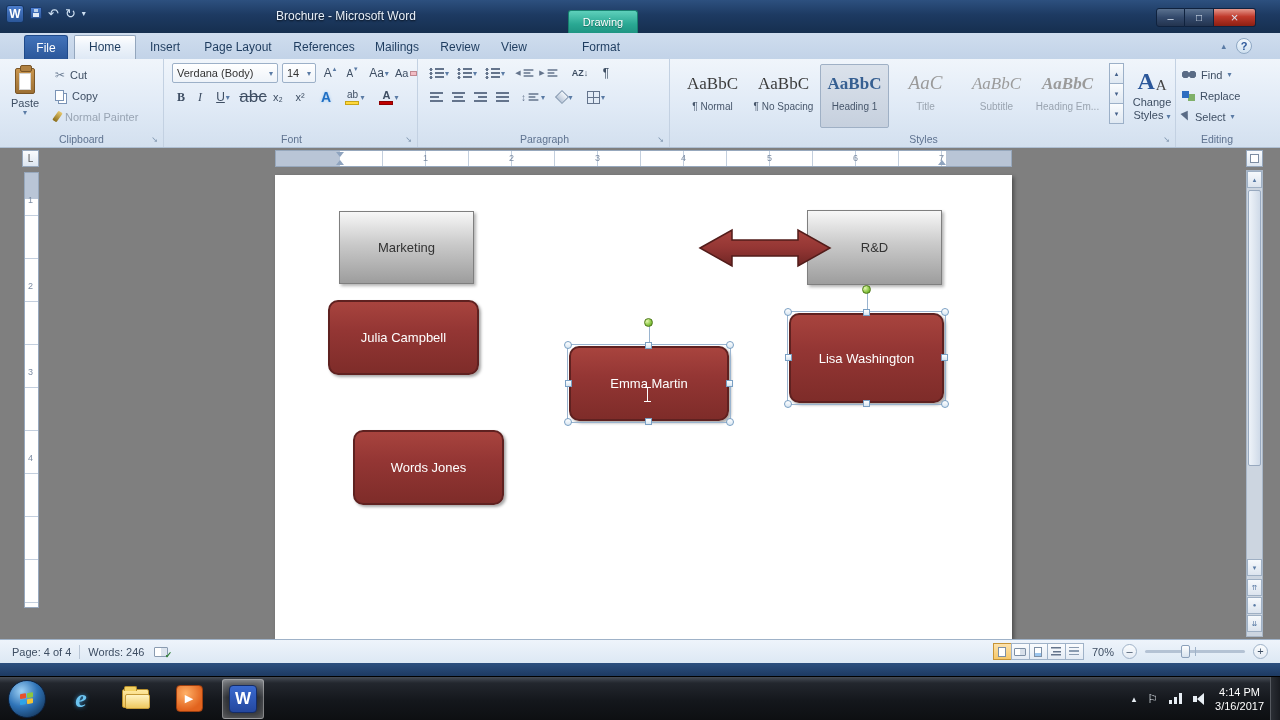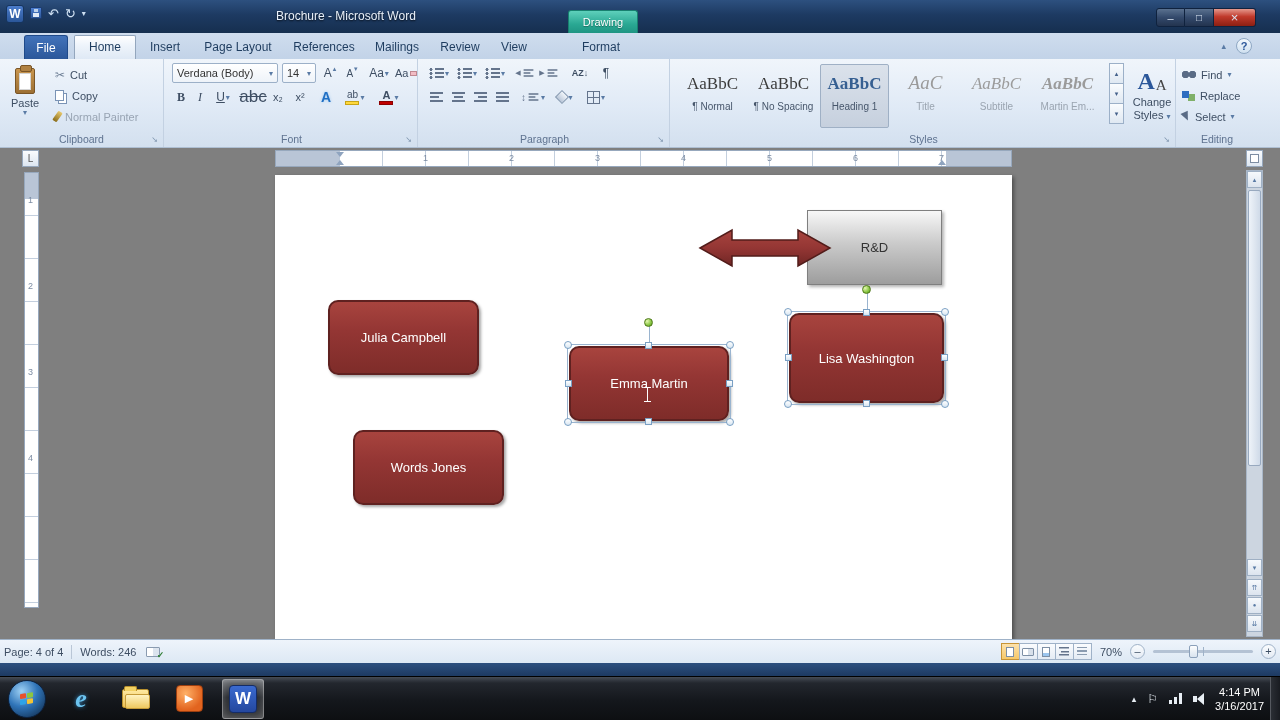--- a/index.html
+++ b/index.html
@@ -181,21 +181,21 @@
 .h-nw{left:-7px;top:-7px}.h-ne{right:-7px;top:-7px}.h-sw{left:-7px;bottom:-7px}.h-se{right:-7px;bottom:-7px}
 .h-n{left:50%;margin-left:-4px;top:-6px}.h-s{left:50%;margin-left:-4px;bottom:-6px}
 .h-w{left:-6px;top:50%;margin-top:-4px}.h-e{right:-6px;top:50%;margin-top:-4px}
 .rotate-stem{position:absolute;left:50%;top:-22px;width:1px;height:16px;background:#9ab4cf}
 .rotate-handle{position:absolute;left:50%;margin-left:-5px;top:-30px;width:9px;height:9px;border-radius:50%;background:radial-gradient(circle at 30% 30%,#e6f8b2,#86c440 60%,#4f8a1d);border:1px solid #4f7a1a;z-index:6}
 .ibeam{position:absolute;left:76px;top:40px;width:1px;height:13px;background:#fff;z-index:7}
 .ibeam::before{content:"";position:absolute;top:-1px;left:-3px;width:7px;height:1px;background:#fff}
 .ibeam::after{content:"";position:absolute;bottom:-1px;left:-3px;width:7px;height:1px;background:#fff}
 
 
-.status{position:absolute;top:639px;left:0;right:0;height:24px;background:linear-gradient(#eef4fb,#dde8f4);border-top:1px solid #9fb2c8;font-size:11px;color:#3e4e63;display:flex;align-items:center;padding:0 4px}
+.status{position:absolute;top:639px;left:0;right:0;height:24px;background:linear-gradient(#eef4fb,#dde8f4);border-top:1px solid #9fb2c8;font-size:11px;color:#3e4e63;display:flex;align-items:center;padding:0 12px}
 .st-sep{width:1px;height:14px;background:#b9c6d6;margin:0 8px}
 .st-item{white-space:nowrap}
 .proof{display:inline-flex;align-items:center;margin-left:10px;position:relative}
 .book{width:14px;height:10px;background:linear-gradient(90deg,#fff 48%,#dce4ee 52%);border:1px solid #8a9bb0;border-radius:1px}
 .proof-check{position:absolute;right:-4px;bottom:-3px;font-size:9px;color:#2e7d32;font-weight:bold}
 .status-right{margin-left:auto;display:flex;align-items:center;gap:8px}
 .viewbtns{display:flex}
 .vb{width:19px;height:17px;border:1px solid #9fb2c8;background:linear-gradient(#fafcfe,#e4ebf4);margin-left:-1px;display:flex;align-items:center;justify-content:center}
 .vb.active{background:linear-gradient(#fde2ac,#f6c869);border-color:#c79436}
 .vpg{width:8px;height:10px;background:#fff;border:1px solid #7d8fa5}
@@ -436,21 +436,21 @@
       <div class="style-item st-title" style="left:219px">
         <div class="prev">AaC</div>
         <div class="slabel dim-label">Title</div>
       </div>
       <div class="style-item st-sub" style="left:290px">
         <div class="prev">AaBbC</div>
         <div class="slabel dim-label">Subtitle</div>
       </div>
       <div class="style-item st-sem" style="left:361px">
         <div class="prev">AaBbC</div>
-        <div class="slabel dim-label">Martin Em...</div>
+        <div class="slabel dim-label">Heading Em...</div>
       </div>
       <div class="gscroll">
         <div class="gbtn">▴</div>
         <div class="gbtn">▾</div>
         <div class="gbtn">▾</div>
       </div>
       <div class="chgstyles">
         <div class="cs-ico">
             <span class="cs-a1">A</span>
             <span class="cs-a2">A</span>
@@ -504,20 +504,23 @@
     <div class="vruler">
       <div class="vr-dark"></div>
       <span class="vnum" style="top:22px">1</span>
       <span class="vnum" style="top:108px">2</span>
       <span class="vnum" style="top:194px">3</span>
       <span class="vnum" style="top:280px">4</span>
     </div>
 
     <div class="page"></div>
 
+    <div class="shape dept s-marketing">
+        <span>Marketing</span>
+      </div>
     <div class="shape dept s-rd">
         <span>R&amp;D</span>
       </div>
 
     <div class="conn-arrow">
       <svg width="134" height="42" viewBox="0 0 134 42">
         <defs>
           <linearGradient id="argrad" x1="0" y1="0" x2="0" y2="1">
             <stop offset="0" stop-color="#a8443e"></stop>
               <stop offset="0.5" stop-color="#943634"></stop>

